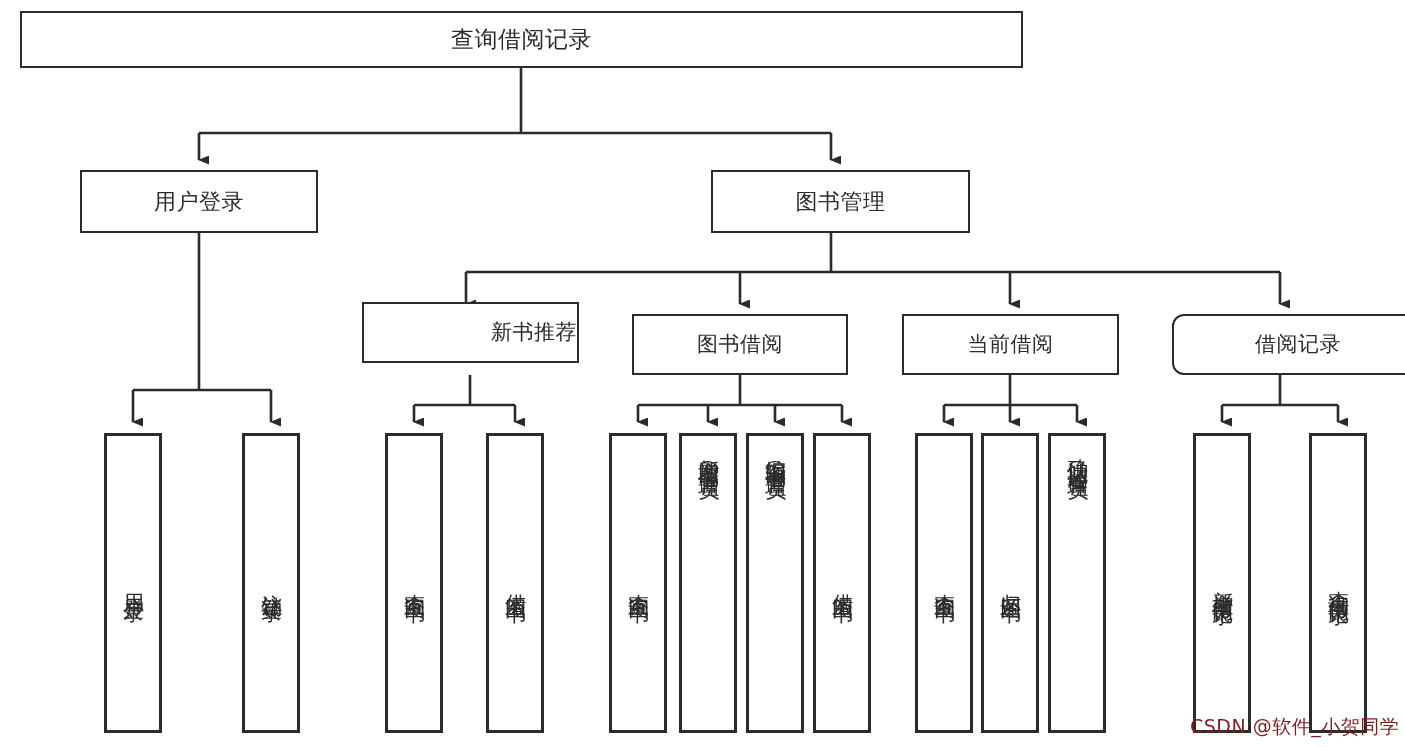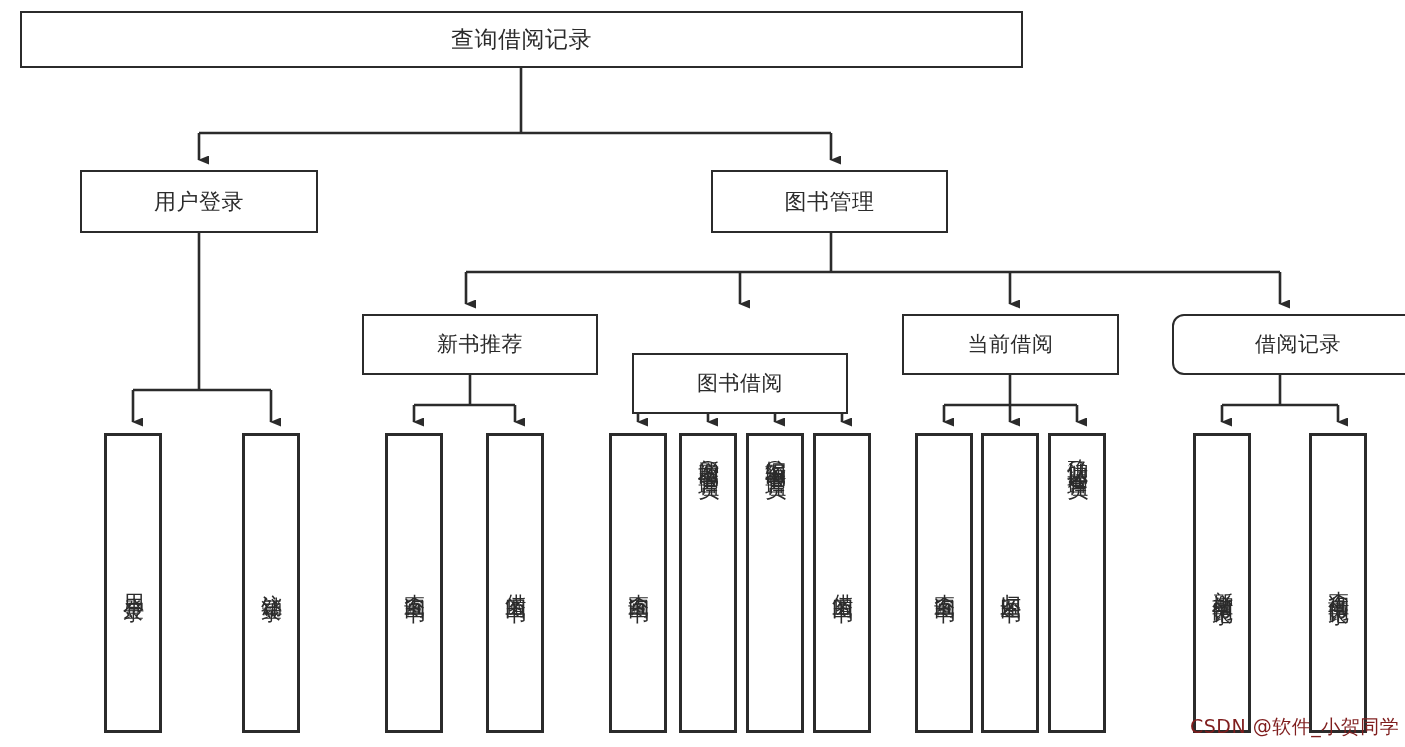--- a/index.html
+++ b/index.html
@@ -129,29 +129,29 @@
   </svg>
 
   <div class="node root" style="left:20px; top:11px; width:1003px; height:57px;">
     <span class="label">查询借阅记录</span>
   </div>
 
   <div class="node lvl2" style="left:80px; top:170px; width:238px; height:63px;">
     <span class="label">用户登录</span>
   </div>
 
-  <div class="node lvl2" style="left:711px; top:170px; width:237px; height:63px;text-align:right;">
+  <div class="node lvl2" style="left:711px; top:170px; width:259px; height:63px;text-align:right;">
     <span class="label">图书管理</span>
   </div>
 
-  <div class="node lvl3" style="left:362px; top:314px; width:236px; height:61px;">
+  <div class="node lvl3" style="left:362px; top:302px; width:217px; height:61px;justify-content:flex-end;">
     <span class="label">新书推荐</span>
   </div>
 
-  <div class="node lvl3" style="left:632px; top:314px; width:216px; height:61px;margin-top:39px;">
+  <div class="node lvl3" style="left:632px; top:314px; width:216px; height:61px;">
     <span class="label">图书借阅</span>
   </div>
 
   <div class="node lvl3" style="left:902px; top:314px; width:217px; height:61px;">
     <span class="label">当前借阅</span>
   </div>
 
   <div class="node lvl3" style="left:1172px; top:314px; width:252px; height:61px;border-radius:12px;">
     <span class="label">借阅记录</span>
   </div>

